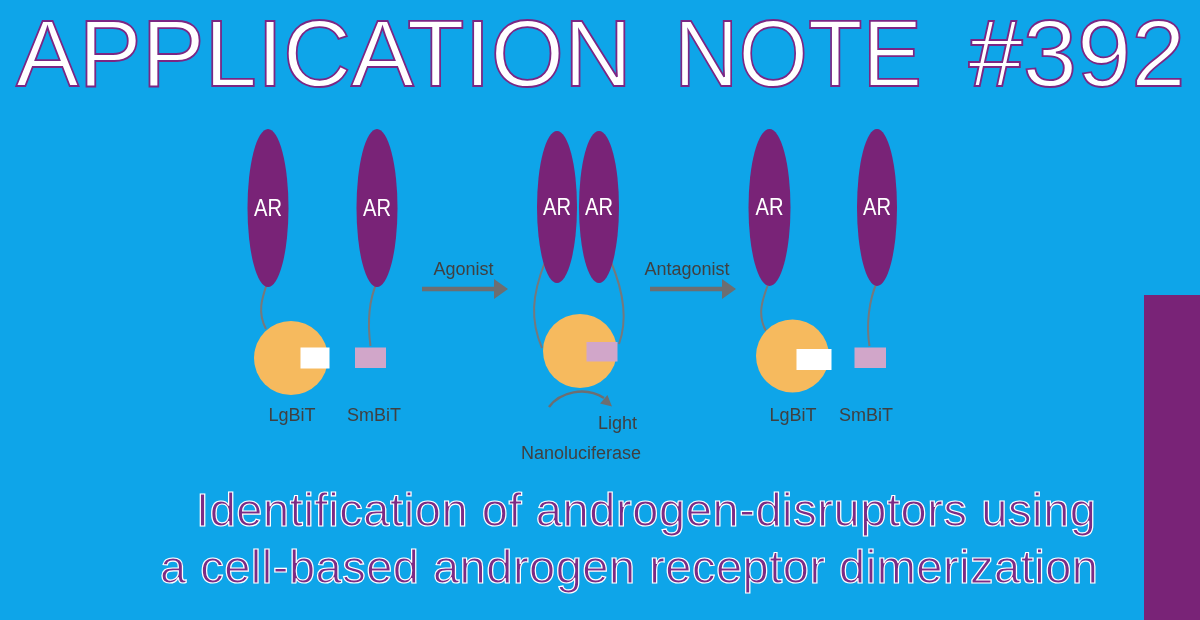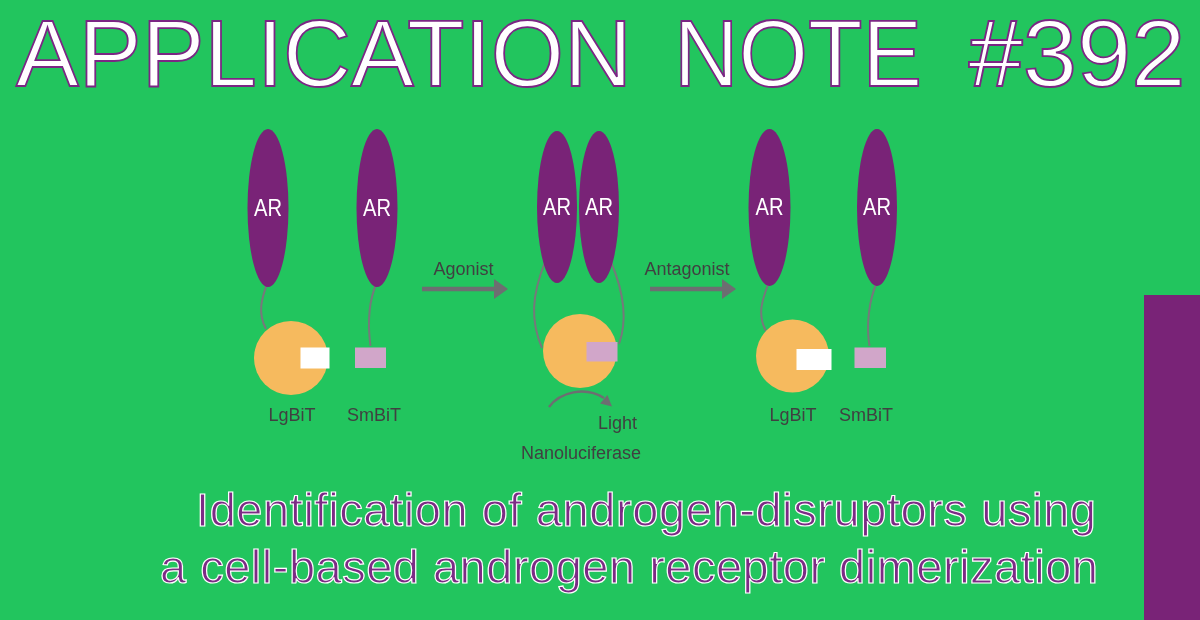--- a/index.html
+++ b/index.html
@@ -1,16 +1,16 @@
 <!DOCTYPE html>
 <html><head>
 <meta charset="utf-8">
 <style>
   html,body{margin:0;padding:0;background:#fff;}
-  #page{position:relative;width:1200px;height:620px;overflow:hidden;background:#22c55e;}
+  #page{position:relative;width:1200px;height:620px;overflow:hidden;background:#0ea5e9;}
   svg text{font-family:"Liberation Sans", sans-serif;}
 </style>
 </head>
 <body>
 <div id="page">
 <svg width="1200" height="620" viewBox="0 0 1200 620">
 
   <g fill="#ffffff" stroke="#7b2684" stroke-width="1.8">
     <text x="16" y="85.7" font-size="95" textLength="616" lengthAdjust="spacingAndGlyphs">APPLICATION</text>
     <text x="674" y="85.7" font-size="95" textLength="248" lengthAdjust="spacingAndGlyphs">NOTE</text>

